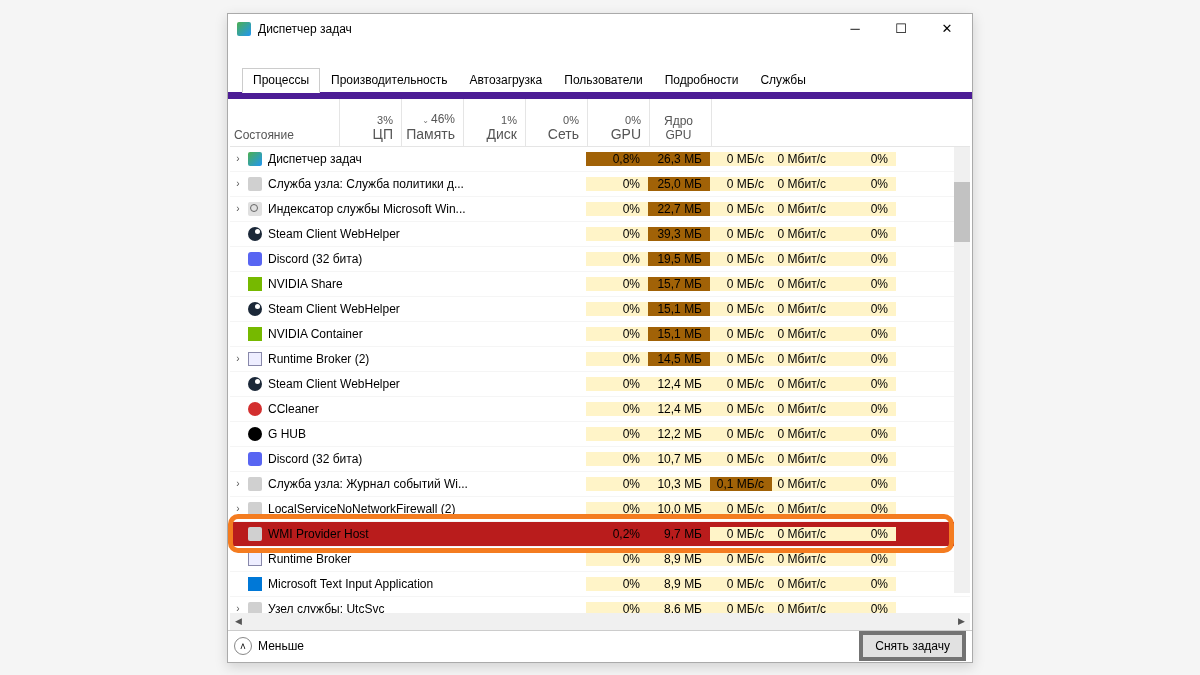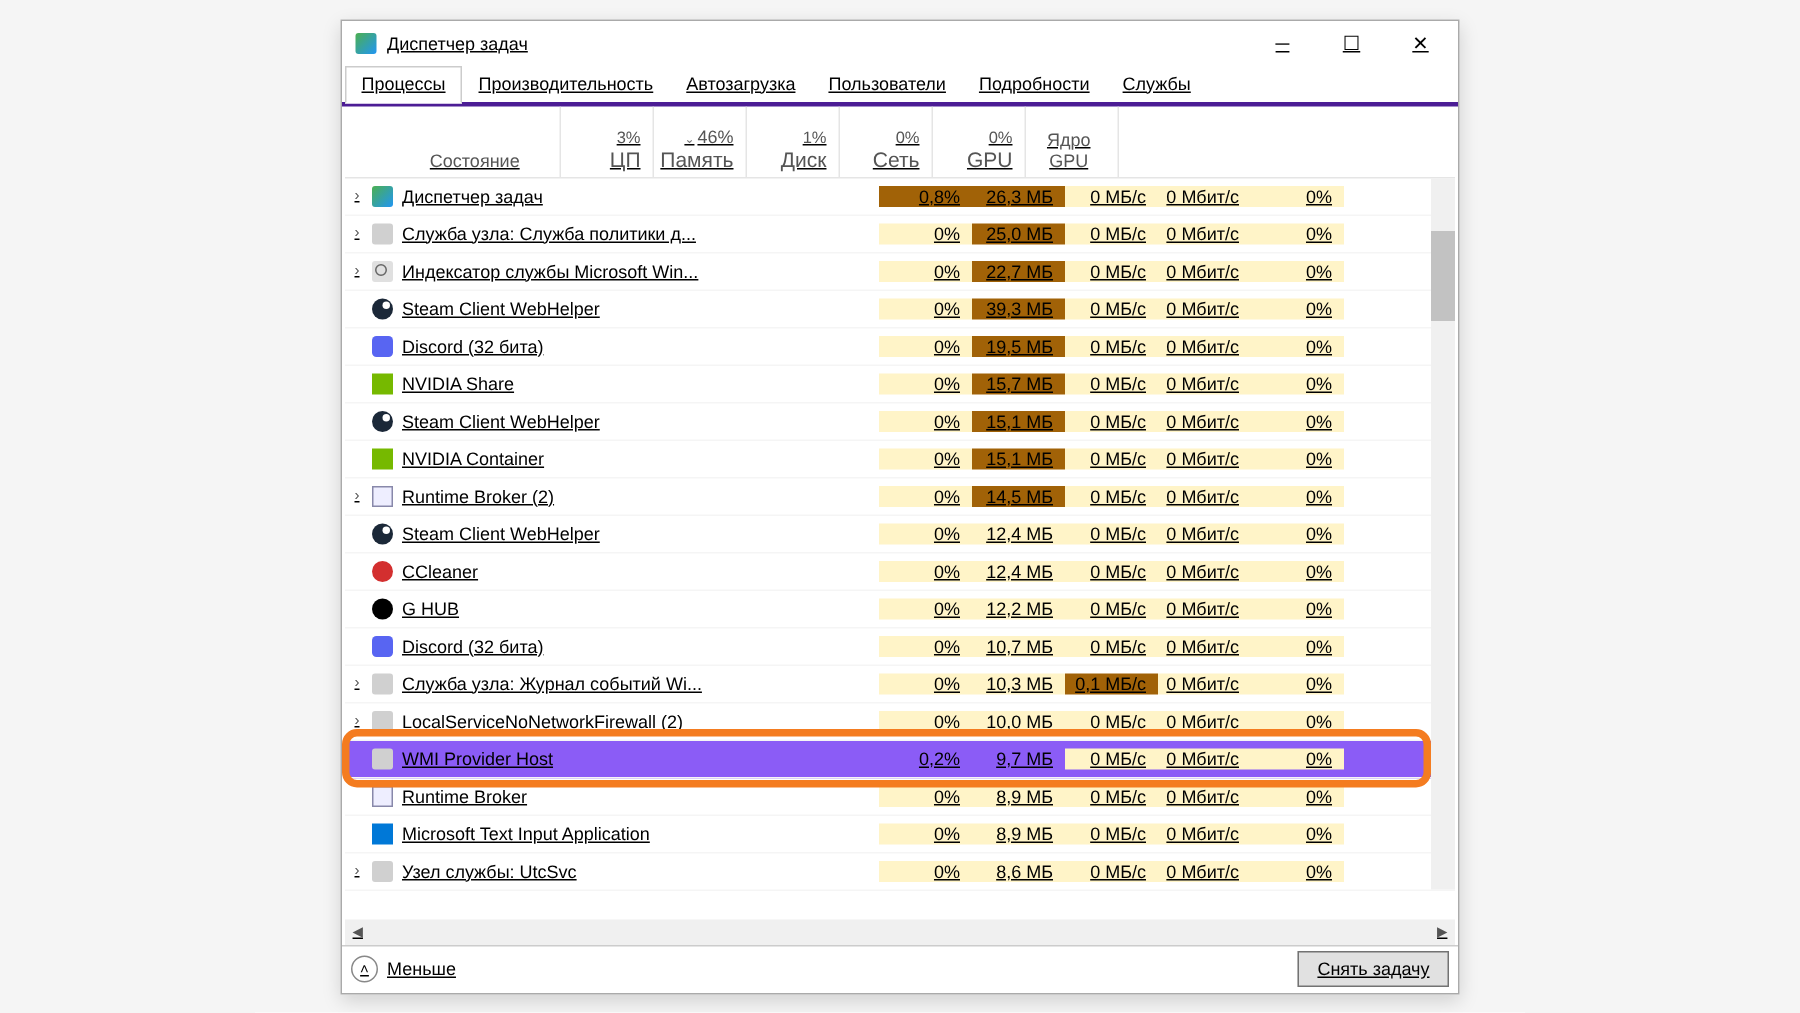--- a/index.html
+++ b/index.html
@@ -1,60 +1,60 @@
 <!DOCTYPE html>
 <html><head>
 <meta charset="utf-8">
 <style>
 * { margin: 0; padding: 0; box-sizing: border-box; font-family: "Segoe UI", Tahoma, sans-serif; font-size: 12px; }
 body { background: #f5f5f5; display: flex; justify-content: center; align-items: center; height: 675px; width: 1200px; }
-.window { width: 746px; height: 650px; background: #fff; border: 1px solid #aaa; display: flex; flex-direction: column; box-shadow: 0 4px 12px rgba(0,0,0,.15); text-decoration: underline; }
+.window { width: 746px; height: 650px; background: #fff; border: 1px solid #aaa; display: flex; flex-direction: column; box-shadow: 0 4px 12px rgba(0,0,0,.15); }
 .titlebar { height: 30px; display: flex; align-items: center; padding: 0 2px 0 8px; }
 .title-icon { width: 16px; height: 16px; margin-right: 6px; display: inline-flex; align-items: center; justify-content: center; }
 .title-text { flex: 1; font-size: 12px; }
 .win-btns { display: flex; }
 .win-btn { width: 46px; height: 30px; display: flex; align-items: center; justify-content: center; font-size: 13px; cursor: default; }
 .menubar { height: 20px; display: flex; padding: 0 4px; }
 .menu-item { padding: 2px 8px; font-size: 12px; cursor: default; }
-.tabbar { display: flex; border-bottom: 3px solid #4c1d95; background: #fff; padding-left: 2px; }
+.tabbar { display: flex; border-bottom: 7px solid #4c1d95; background: #fff; padding-left: 14px; margin-top: 24px; }
 .tab { padding: 4px 10px 5px; font-size: 12px; cursor: default; border: 1px solid transparent; border-bottom: none; margin-bottom: -1px; }
 .tab.active { border-color: #ccc; background: #fff; border-bottom: 1px solid #fff; }
 .content { flex: 1; display: flex; flex-direction: column; overflow: hidden; position: relative; padding: 0 2px; }
 .table-head { display: flex; height: 48px; border-bottom: 1px solid #e5e5e5; }
 .th { display: flex; flex-direction: column; justify-content: flex-end; padding: 4px 8px 4px 4px; border-right: 1px solid #e5e5e5; text-align: right; font-size: 11px; color: #555; cursor: default; }
 .th-name { flex: 1; text-align: left; justify-content: flex-end; color: #333; min-width: 0; }
-.th-state { width: 110px; text-align: center; margin-left: 34px; }
+.th-state { width: 110px; text-align: left; }
 .th-val { width: 62px; }
 .th-val .pct { color: #555; font-size: 11px; }
 .th-val .lbl { color: #555; font-size: 14px; }
 .th-gpueng { width: 62px; }
 .th-extra { width: 12px; border-right: none; }
 .sort-ind { font-size: 8px; color: #777; margin-right: 2px; }
 .rows { flex: 1; overflow: hidden; position: relative; }
 .row { display: flex; height: 25px; align-items: center; border-bottom: 1px solid #f5f5f5; position: relative; }
-.row.selected { background: #8b5cf6; }
+.row.selected { background: #b91c1c; }
 .expand { width: 16px; text-align: center; color: #555; font-size: 10px; cursor: default; }
 .pi { width: 18px; height: 16px; margin-right: 4px; display: inline-flex; align-items: center; justify-content: center; }
 .pname { flex: 1; font-size: 12px; white-space: nowrap; overflow: hidden; text-overflow: ellipsis; padding-right: 4px; }
 .pstate { width: 110px; }
 .cell { width: 62px; text-align: right; padding-right: 8px; font-size: 12px; }
 .heat-low { background: #fff4c8; }
 .heat-mid { background: #a16207; }
 .cell-gpueng { width: 62px; }
 .cell-extra { width: 12px; }
 .highlight-box { position: absolute; border: 5px solid #f47c20; border-radius: 10px; pointer-events: none; }
 .vscroll { position: absolute; right: 2px; top: 48px; width: 16px; bottom: 20px; background: #f0f0f0; }
 .vscroll-thumb { position: absolute; width: 100%; background: #c2c2c2; }
 .hscroll { height: 17px; background: #f0f0f0; display: flex; align-items: center; margin: 0 2px; }
 .hscroll-btn { width: 17px; height: 17px; display: flex; align-items: center; justify-content: center; font-size: 9px; color: #555; }
 .hscroll-track { flex: 1; position: relative; height: 100%; }
 .statusbar { height: 32px; border-top: 1px solid #ccc; display: flex; align-items: center; padding: 0 6px; justify-content: space-between; }
 .fewer { display: flex; align-items: center; gap: 6px; cursor: default; font-size: 12px; }
 .circle-up { width: 18px; height: 18px; border: 1px solid #888; border-radius: 50%; display: flex; align-items: center; justify-content: center; font-size: 10px; }
-.end-task { padding: 4px 12px; border: 1px solid #737373; background: #e1e1e1; font-size: 12px; cursor: default; }
+.end-task { padding: 4px 12px; border: 4px solid #737373; background: #e1e1e1; font-size: 12px; cursor: default; }
 .ic-gear { width:14px; height:14px; background:#d0d0d0; border-radius:2px; }
 .ic-steam { width:14px; height:14px; background:#1b2838; border-radius:50%; position:relative; }
 .ic-steam::after{content:"";position:absolute;width:5px;height:5px;background:#fff;border-radius:50%;top:2px;right:2px;}
 .ic-discord { width:14px; height:14px; background:#5865f2; border-radius:3px; }
 .ic-nv { width:14px; height:14px; background:#76b900; }
 .ic-rb { width:14px; height:14px; background:#eef; border:1px solid #88a; }
 .ic-cc { width:14px; height:14px; background:#d32f2f; border-radius:50%; }
 .ic-gh { width:14px; height:14px; background:#000; border-radius:50%; }
 .ic-ms { width:14px; height:14px; background:#0078d7; }
 .ic-tm { width:14px; height:14px; background:linear-gradient(135deg,#4caf50,#2196f3); border-radius:2px; }

